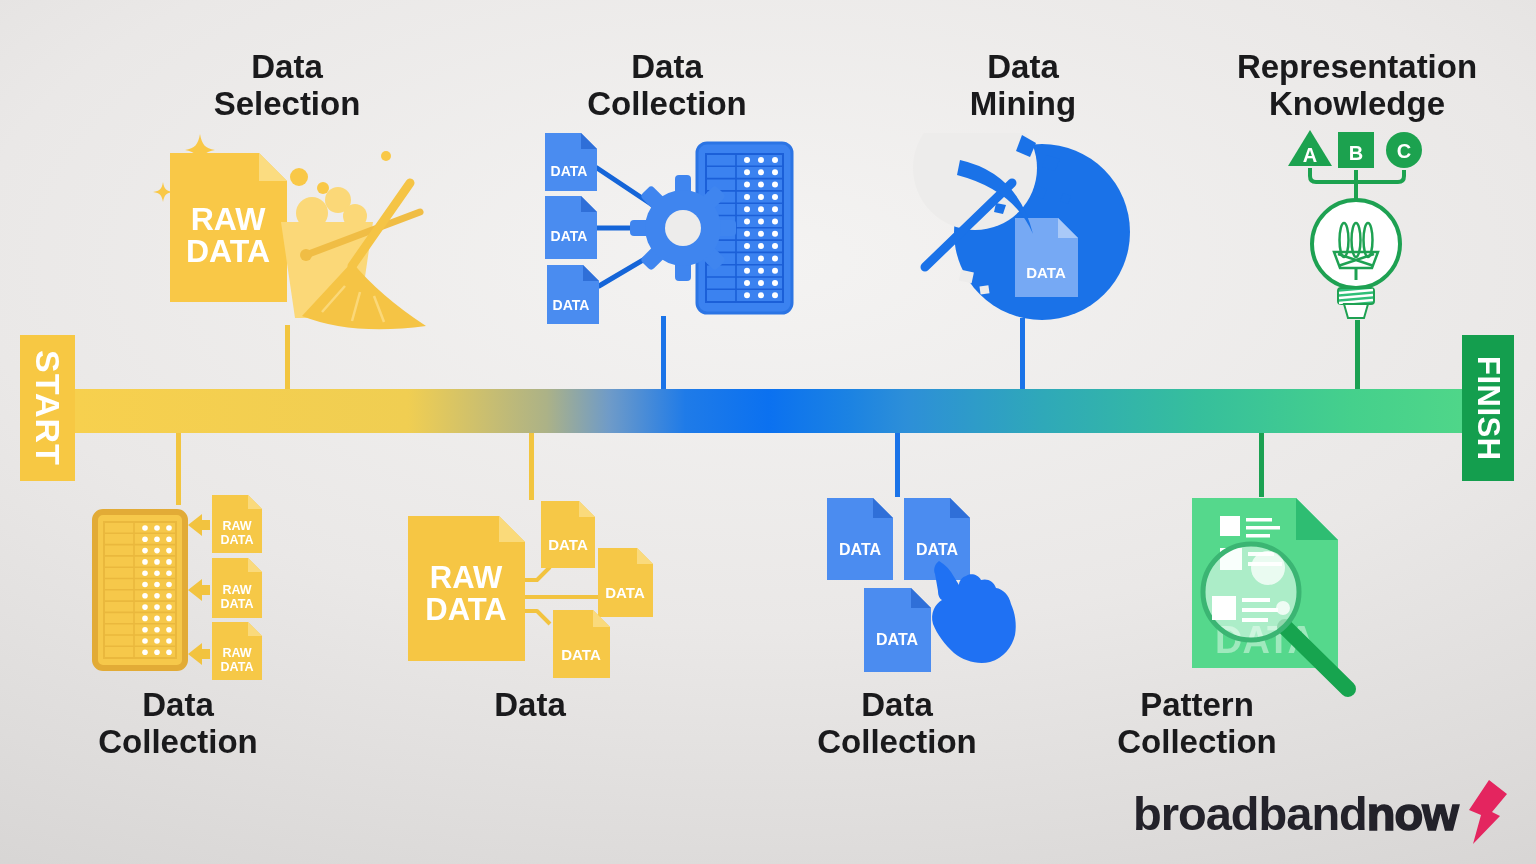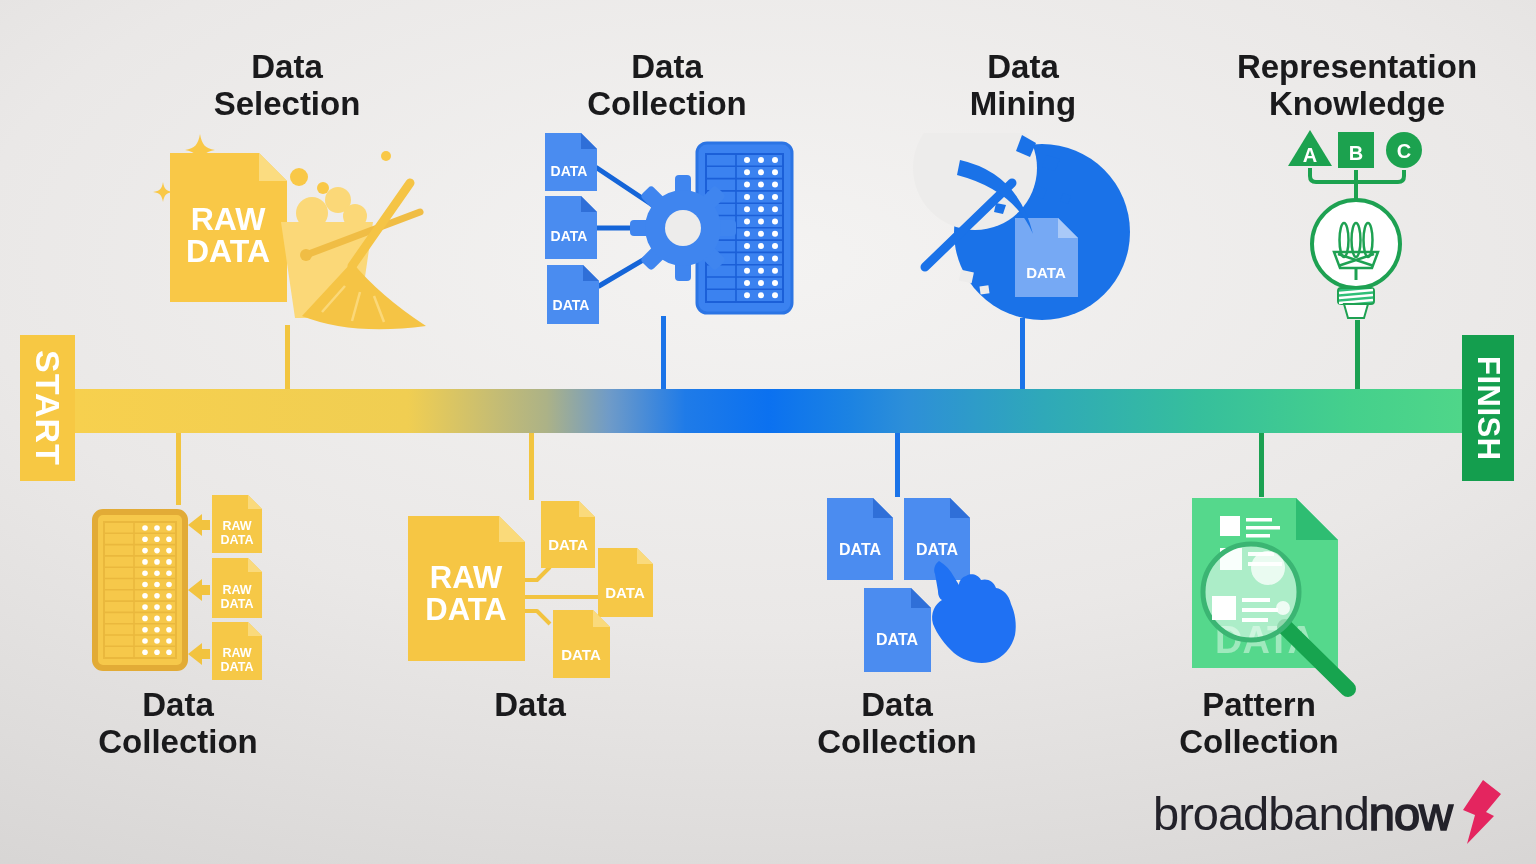--- a/index.html
+++ b/index.html
@@ -25,22 +25,22 @@
   .conn-green{background:#1BA152;}
   .stage-title{
     position:absolute;transform:translateX(-50%);text-align:center;
     font-size:33px;font-weight:700;line-height:37px;color:#1A1A1C;white-space:nowrap;
   }
   .stage-title span{display:block;}
   .icon{position:absolute;}
   svg text{font-family:"Liberation Sans",sans-serif;font-weight:700;}
   .logo{position:absolute;left:1133px;top:784px;display:flex;align-items:center;}
   .logo-text{font-size:47px;color:#23222A;letter-spacing:-1px;line-height:60px;}
-  .logo-reg{font-weight:400;margin-left:20px;}
-  .logo-bold{font-weight:400;-webkit-text-stroke:1.6px #23222A;}
+  .logo-reg{font-weight:700;}
+  .logo-bold{font-weight:700;-webkit-text-stroke:1.6px #23222A;}
   .logo-bolt{margin-left:7px;margin-top:-4px;}
 </style>
 </head>
 <body>
 
 <div class="canvas">
 
   <div class="bar"></div>
   <div class="badge badge-start">
       <span>START</span>
@@ -78,21 +78,21 @@
     <span>Data</span>
     <span>Collection</span>
   </div>
   <div class="stage-title" style="left:530px;top:686px;">
     <span>Data</span>
   </div>
   <div class="stage-title" style="left:897px;top:686px;">
     <span>Data</span>
     <span>Collection</span>
   </div>
-  <div class="stage-title" style="left:1259px;top:686px;text-align:center;">
+  <div class="stage-title" style="left:1197px;top:686px;text-align:center;">
     <span>Pattern</span>
     <span>Collection</span>
   </div>
 
   <svg class="icon" style="left:140px;top:128px;" width="320" height="202" viewBox="0 0 320 202">
     <path fill="#F9C847" d="M60,6 C62,17 65,20 75,22 C65,24 62,27 60,38 C58,27 55,24 45,22 C55,20 58,17 60,6 Z"></path>
     <path fill="#F9C847" d="M23,54 C24.3,61 26,63 33,64 C26,65 24.3,67 23,74 C21.7,67 20,65 13,64 C20,63 21.7,61 23,54 Z"></path>
     <g>
       <path fill="#F9C847" d="M30,25 H119 L147,53 V174 H30 Z"></path>
       <path fill="#FBDC80" d="M119,25 V53 H147 Z"></path>

